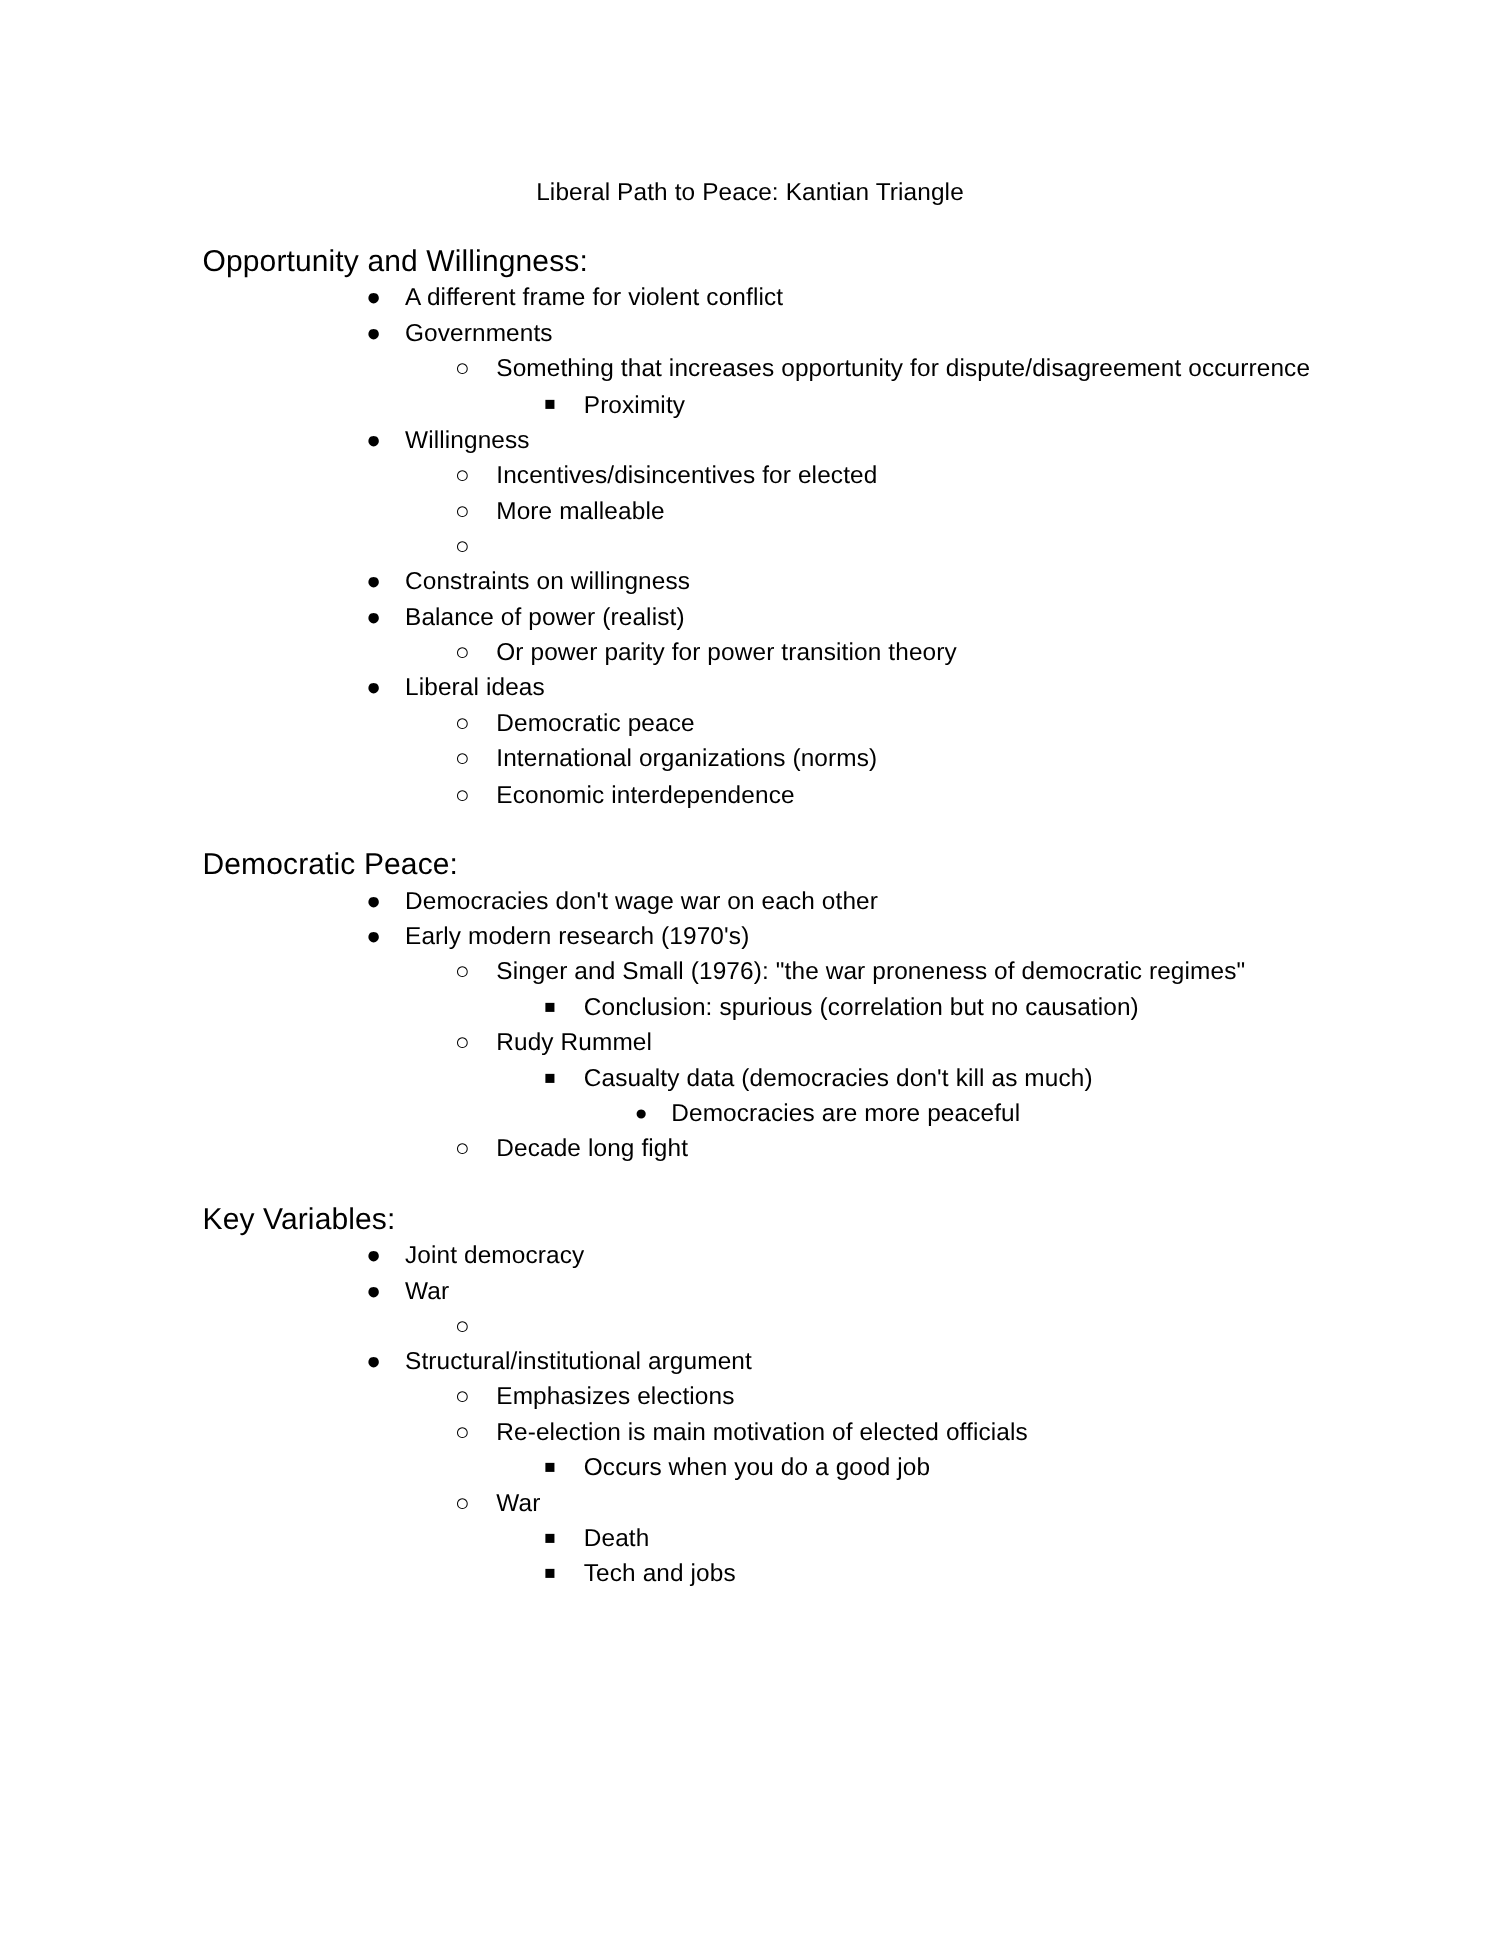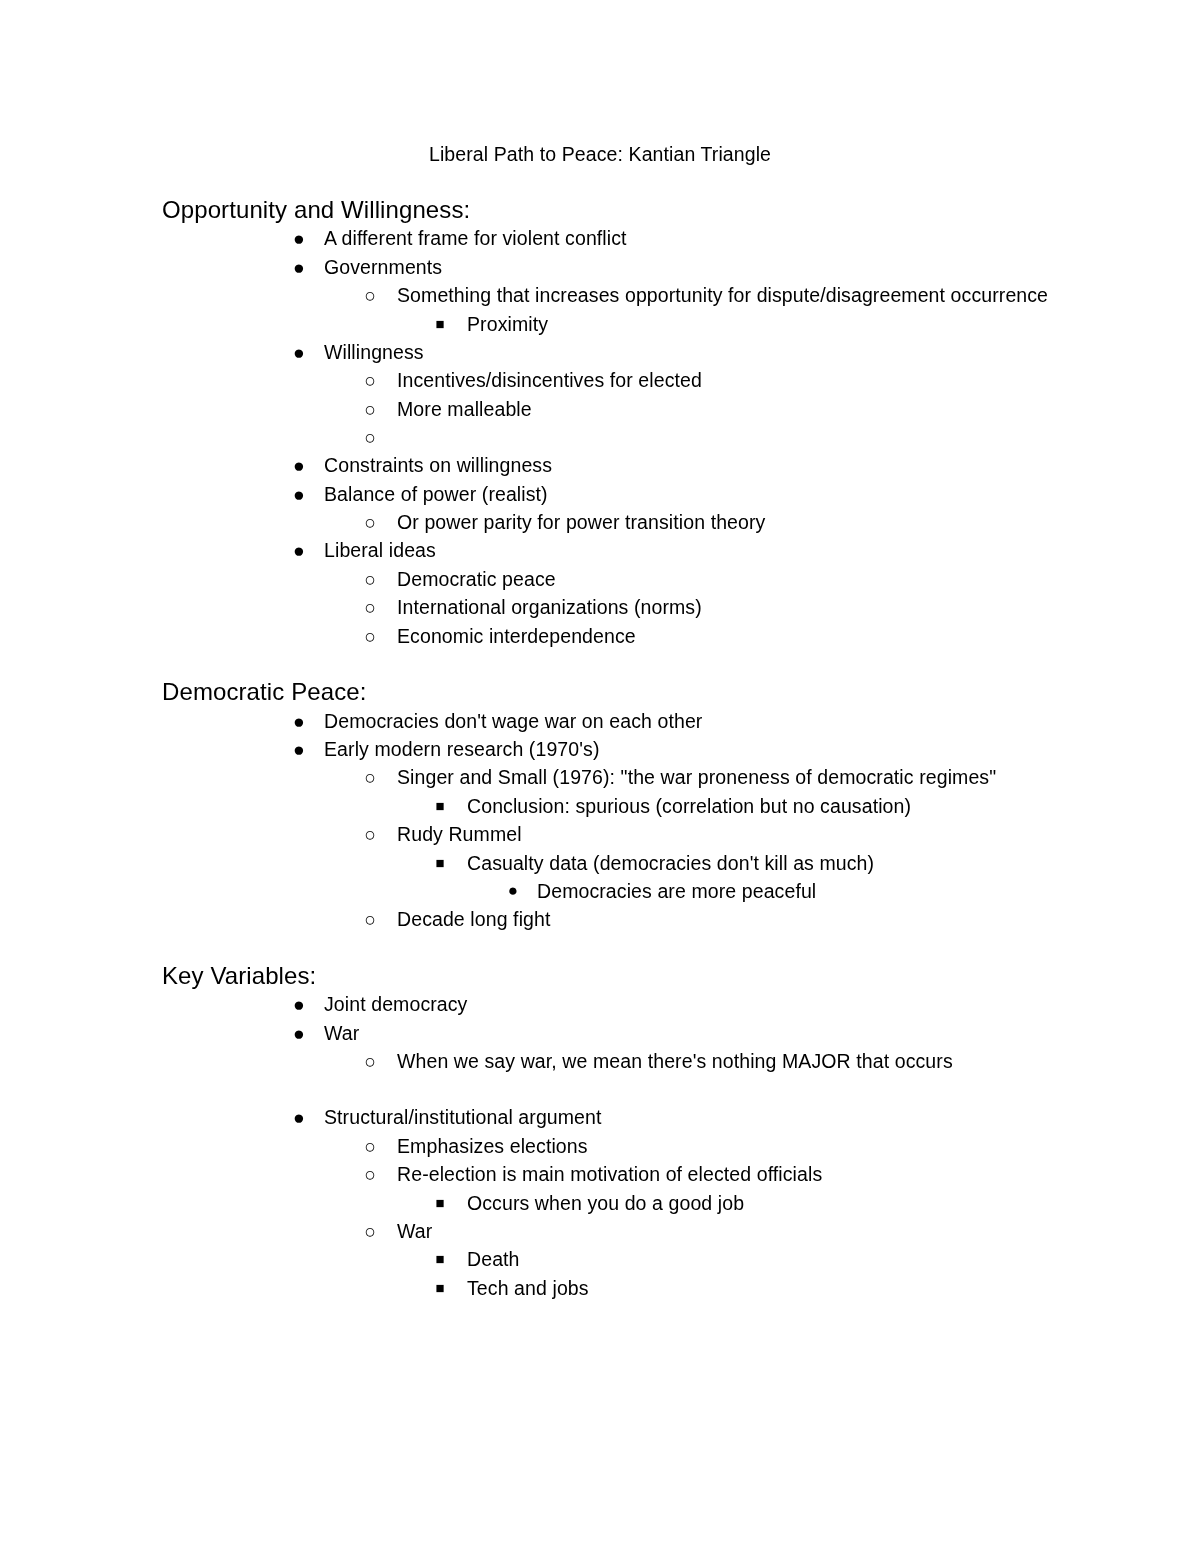--- a/index.html
+++ b/index.html
@@ -161,21 +161,21 @@
           <li class="lvl4"><span class="bullet">●</span><span class="li-text">Democracies are more peaceful</span></li>
           <li class="lvl2"><span class="bullet">○</span><span class="li-text">Decade long fight</span></li>
         </ul>
       </div>
       <div class="spacer"></div>
       <div class="section">
         <div class="section-header">Key Variables:</div>
         <ul class="outline">
           <li class="lvl1"><span class="bullet">●</span><span class="li-text">Joint democracy</span></li>
           <li class="lvl1"><span class="bullet">●</span><span class="li-text">War</span></li>
-          <li class="lvl2"><span class="bullet">○</span><span class="li-text">When we say war, we mean there's nothing MAJOR that occurs</span></li>
+          <li class="lvl2"><span class="bullet">○</span></li>
         </ul>
       </div>
       <div class="spacer"></div>
       <div class="section">
         <ul class="outline">
           <li class="lvl1"><span class="bullet">●</span><span class="li-text">Structural/institutional argument</span></li>
           <li class="lvl2"><span class="bullet">○</span><span class="li-text">Emphasizes elections</span></li>
           <li class="lvl2"><span class="bullet">○</span><span class="li-text">Re-election is main motivation of elected officials</span></li>
           <li class="lvl3"><span class="bullet">■</span><span class="li-text">Occurs when you do a good job</span></li>
           <li class="lvl2"><span class="bullet">○</span><span class="li-text">War</span></li>

